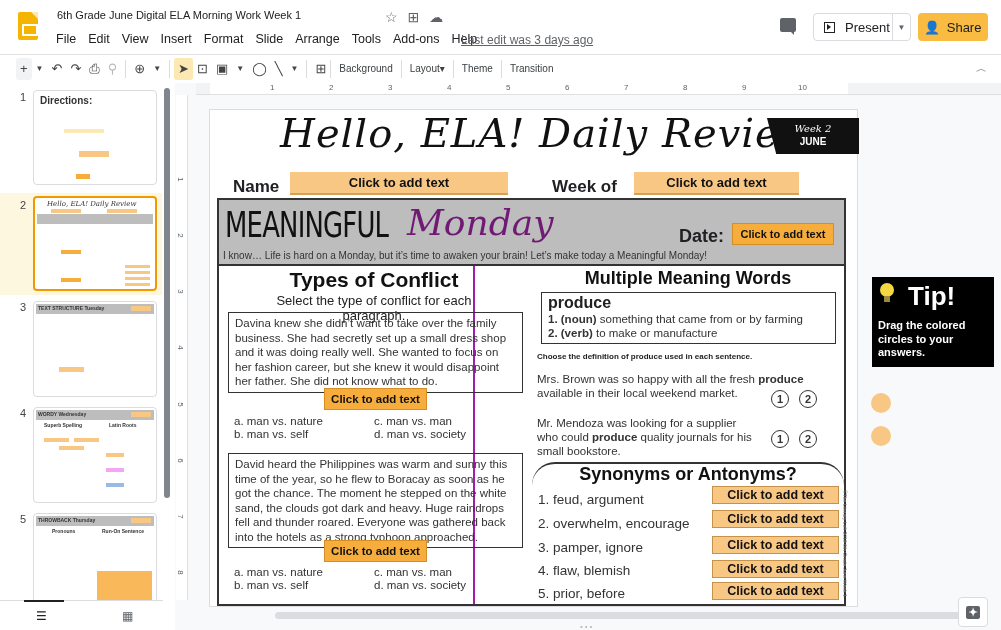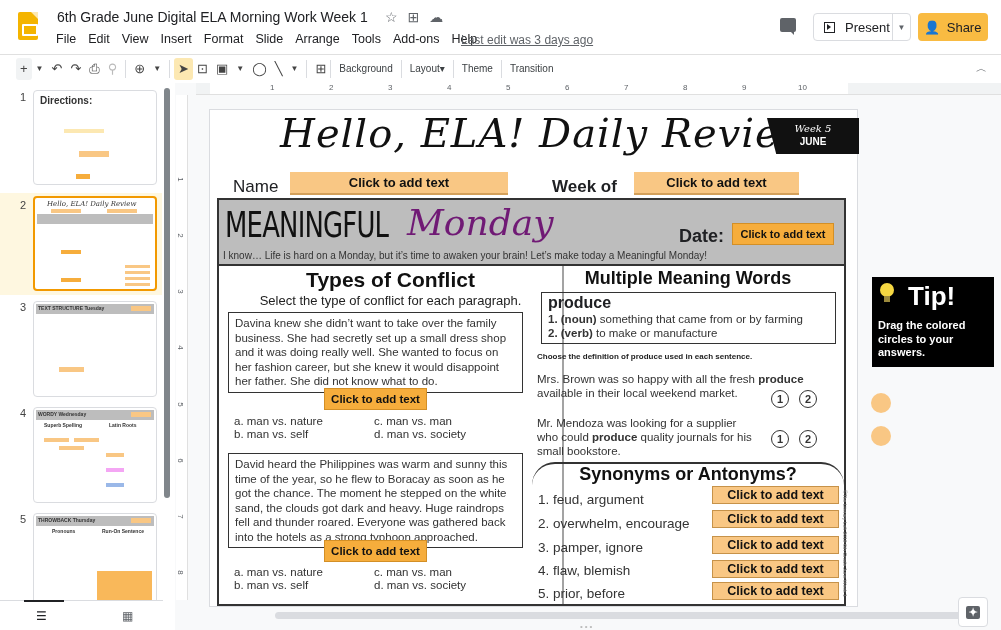--- a/index.html
+++ b/index.html
@@ -3,21 +3,21 @@
 <meta charset="utf-8">
 <style>
   * { box-sizing: border-box; margin: 0; padding: 0; }
   body { width: 1001px; height: 630px; overflow: hidden; background: #fff; font-family: "Liberation Sans", sans-serif; color: #202124; position: relative; }
 
   
   .titlebar { position: absolute; left: 0; top: 0; width: 1001px; height: 54px; background: #fff; }
   .app-logo { position: absolute; left: 18px; top: 12px; width: 20px; height: 28px; background: #f4b400; border-radius: 2px; }
   .app-logo::before { content: ""; position: absolute; right: 0; top: 0; border-style: solid; border-width: 0 7px 7px 0; border-color: transparent #fce8b2 transparent transparent; }
   .app-logo::after { content: ""; position: absolute; left: 4px; top: 12px; width: 12px; height: 8px; border: 2px solid #fff; border-radius: 1px; }
-  .doc-title { position: absolute; left: 57px; top: 9px; font-size: 14px; color: #202124; text-align: center; }
+  .doc-title { position: absolute; left: 57px; top: 9px; font-size: 11px; color: #202124; text-align: center; }
   .title-icons { position: absolute; left: 385px; top: 9px; display: flex; gap: 10px; font-size: 14px; color: #5f6368; }
   .menubar { position: absolute; left: 50px; top: 32px; display: flex; font-size: 12.5px; color: #202124; }
   .menubar span { padding: 0 6px; }
   .last-edit { position: absolute; left: 461px; top: 33px; font-size: 12px; color: #5f6368; text-decoration: underline; }
   .comment-btn { position: absolute; left: 780px; top: 18px; width: 16px; height: 14px; background: #5f6368; border-radius: 2px; }
   .comment-btn::after { content: ""; position: absolute; left: 10px; top: 13px; border-style: solid; border-width: 0 4px 4px 0; border-color: transparent #5f6368 transparent transparent; }
   .present-btn { position: absolute; left: 813px; top: 13px; width: 98px; height: 28px; border: 1px solid #dadce0; border-radius: 4px; display: flex; align-items: center; font-size: 13px; color: #202124; background: #fff; }
   .present-btn .pi { width: 11px; height: 11px; border: 1.5px solid #202124; margin: 0 10px 0 10px; position: relative; }
   .present-btn .pi::after { content: ""; position: absolute; left: 2px; top: 1.5px; border-style: solid; border-width: 3px 0 3px 4px; border-color: transparent transparent transparent #202124; }
   .present-btn .pdrop { position: absolute; right: 0; top: 0; width: 18px; height: 26px; border-left: 1px solid #dadce0; display: flex; align-items: center; justify-content: center; font-size: 8px; color: #5f6368; }
@@ -47,34 +47,34 @@
   .ruler-h .white { position: absolute; left: 14px; top: 0; width: 638px; height: 11px; background: #fff; }
   .ruler-h .n { position: absolute; top: 0; font-size: 8px; color: #5f6368; }
   .ruler-v { position: absolute; left: 176px; top: 95px; width: 12px; height: 505px; background: #fff; border-right: 1px solid #e0e0e0; }
   .ruler-v .n { position: absolute; left: 2px; font-size: 8px; color: #5f6368; transform: rotate(90deg); }
 
   
   .slide { position: absolute; left: 209px; top: 109px; width: 649px; height: 498px; background: #fff; border: 1px solid #dadce0; }
   .hello { position: absolute; left: 70px; top: 0px; font-family: "DejaVu Serif", serif; font-style: italic; font-size: 40px; color: #111; letter-spacing: 1px; }
   .week-tag { position: absolute; left: 557px; top: 8px; width: 92px; height: 36px; background: #111; clip-path: polygon(0 0, 100% 0, 100% 100%, 10% 100%); color: #fff; font-size: 10px; text-align: center; padding-top: 4px; line-height: 13px; }
   .week-tag .wk { font-style: italic; font-family: "DejaVu Serif", serif; font-size: 10px; }
-  .name-label { position: absolute; left: 23px; top: 67px; font-size: 17px; font-weight: normal; }
+  .name-label { position: absolute; left: 23px; top: 67px; font-size: 17px; font-weight: bold; }
   .week-of-label { position: absolute; left: 342px; top: 67px; font-size: 17px; font-weight: bold; }
   .click-box { position: absolute; background: #f9c784; border-bottom: 2px solid #d4a05a; display: flex; align-items: center; justify-content: center; font-weight: bold; font-size: 13px; color: #111; }
   .click-box.dark { background: #f6ad3c; border: 1px solid #d38f26; }
 
   .main-frame { position: absolute; left: 7px; top: 88px; width: 629px; height: 408px; border: 2px solid #333; }
   .monday-bar { position: absolute; left: 0; top: 0; width: 625px; height: 66px; background: #bdbdbd; border-bottom: 2px solid #333; }
   .meaningful { position: absolute; left: 6px; top: 4px; font-size: 36px; letter-spacing: -1px; color: #111; font-family: "DejaVu Sans", sans-serif; font-stretch: condensed; }
   .meaningful .m1 { transform: scaleX(0.8); display: inline-block; transform-origin: left; }
   .monday-script { position: absolute; left: 188px; top: 2px; font-family: "DejaVu Serif", serif; font-style: italic; font-size: 36px; color: #701a75; }
   .date-label { position: absolute; left: 460px; top: 26px; font-size: 18px; font-weight: bold; }
   .monday-sub { position: absolute; left: 4px; top: 50px; font-size: 10px; color: #333; }
 
-  .col-left { position: absolute; left: 0; top: 66px; width: 345px; height: 338px; border-right: 2px solid #a3a3a3; }
+  .col-left { position: absolute; left: 0; top: 66px; width: 256px; height: 338px; border-right: 2px solid #a21caf; padding-left: 28px; }
   .col-right { position: absolute; left: 313px; top: 66px; width: 312px; height: 338px; }
   .sec-title { position: absolute; font-weight: bold; font-size: 21px; color: #111; text-align: center; width: 100%; }
   .sec-sub { position: absolute; font-size: 13px; color: #222; text-align: center; width: 100%; }
   .passage { position: absolute; left: 9px; width: 295px; border: 1.5px solid #333; padding: 3px 6px; font-size: 11.5px; line-height: 14.5px; color: #333; }
   .choices { position: absolute; left: 15px; width: 280px; display: grid; grid-template-columns: 1fr 1fr; font-size: 11.5px; line-height: 13px; color: #333; }
   .word-box { position: absolute; left: 9px; top: 26px; width: 295px; height: 52px; border: 1.5px solid #333; padding: 1px 6px; }
   .word-box .w { font-size: 16px; font-weight: bold; }
   .word-box .d { font-size: 11.5px; line-height: 14px; color: #333; }
   .choose-instr { position: absolute; left: 5px; top: 86px; font-size: 8px; font-weight: bold; color: #222; }
   .sentence { position: absolute; left: 5px; width: 230px; font-size: 11.5px; line-height: 14px; color: #333; }
@@ -261,21 +261,21 @@
   <span class="n" style="top:248px">4</span>
   <span class="n" style="top:305px">5</span>
   <span class="n" style="top:361px">6</span>
   <span class="n" style="top:417px">7</span>
   <span class="n" style="top:473px">8</span>
 </div>
 
 <div class="slide">
   <div class="hello">Hello, ELA!  Daily Review</div>
   <div class="week-tag">
-    <div class="wk">Week 5</div>
+    <div class="wk">Week 2</div>
     <div style="font-weight:bold;">JUNE</div>
   </div>
   <div class="name-label">Name</div>
   <div class="click-box" style="left:80px;top:62px;width:218px;height:23px;">Click to add text</div>
   <div class="week-of-label">Week of</div>
   <div class="click-box" style="left:424px;top:62px;width:165px;height:23px;">Click to add text</div>
 
   <div class="main-frame">
     <div class="monday-bar">
       <div class="meaningful"><span class="m1">MEANINGFUL</span></div>

